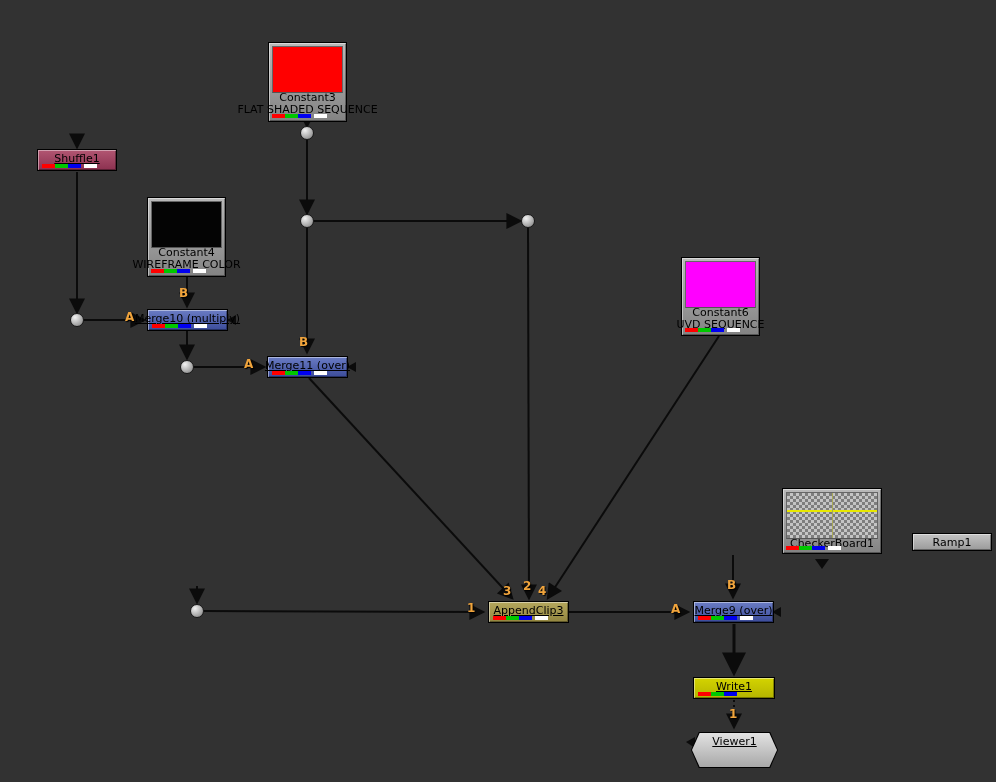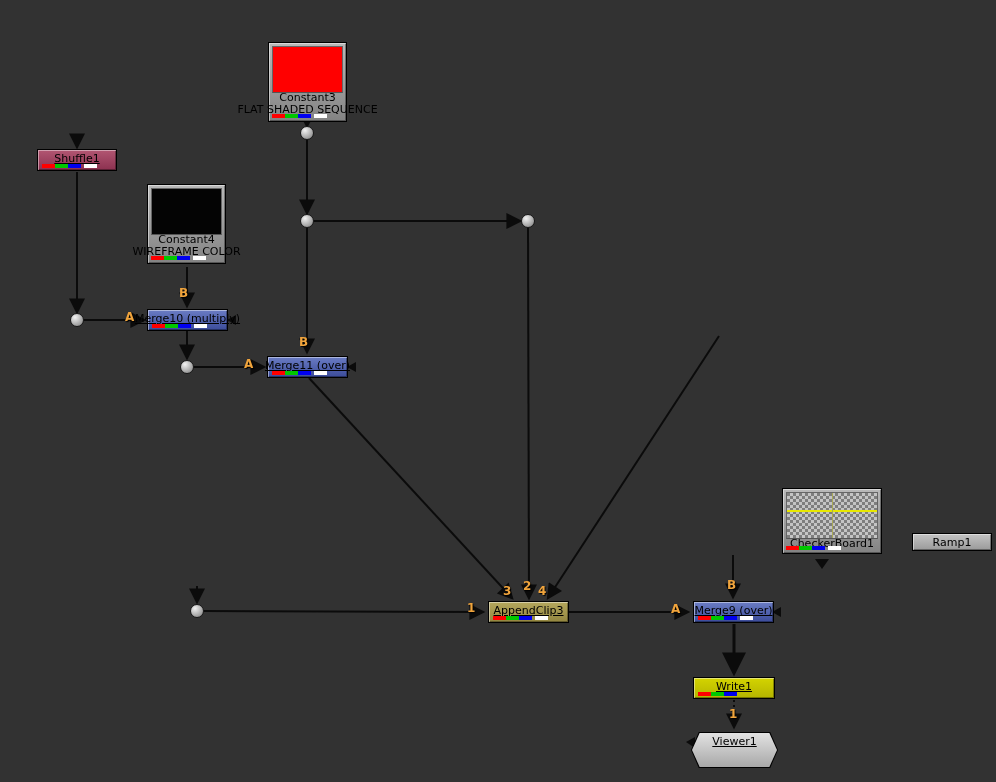--- a/index.html
+++ b/index.html
@@ -115,21 +115,21 @@
     <div class="nname">Constant3</div>
     <div class="nlabel">FLAT SHADED SEQUENCE</div>
     <div class="bars">
         <i class="cr"></i>
         <i class="cg"></i>
         <i class="cb"></i>
         <i class="cw"></i>
       </div>
   </div>
 
-  <div class="node constant tall" style="left:147px;top:184px">
+  <div class="node constant tall" style="left:147px;top:197px">
     <div class="thumb" style="background: rgb(4, 4, 4);"></div>
     <div class="nname">Constant4</div>
     <div class="nlabel">WIREFRAME COLOR</div>
     <div class="bars">
         <i class="cr"></i>
         <i class="cg"></i>
         <i class="cb"></i>
         <i class="cw"></i>
       </div>
   </div>
@@ -147,20 +147,31 @@
   <div class="node small merge" style="left:267px;top:356px">
     <div class="nname u">Merge11 (over)</div>
     <div class="bars">
         <i class="cr"></i>
         <i class="cg"></i>
         <i class="cb"></i>
         <i class="cw"></i>
       </div>
   </div>
 
+  <div class="node constant tall" style="left:681px;top:257px;height:79px">
+    <div class="thumb" style="background: rgb(255, 0, 255);"></div>
+    <div class="nname">Constant6</div>
+    <div class="nlabel">UVD SEQUENCE</div>
+    <div class="bars">
+        <i class="cr"></i>
+        <i class="cg"></i>
+        <i class="cb"></i>
+        <i class="cw"></i>
+      </div>
+  </div>
 
 
 
   <div class="node constant short" style="left:782px;top:488px;width:100px">
     <div class="thumb checker">
       <div class="ck-hline"></div>
       <div class="ck-vline"></div>
     </div>
     <div class="nname">CheckerBoard1</div>
     <div class="bars">

